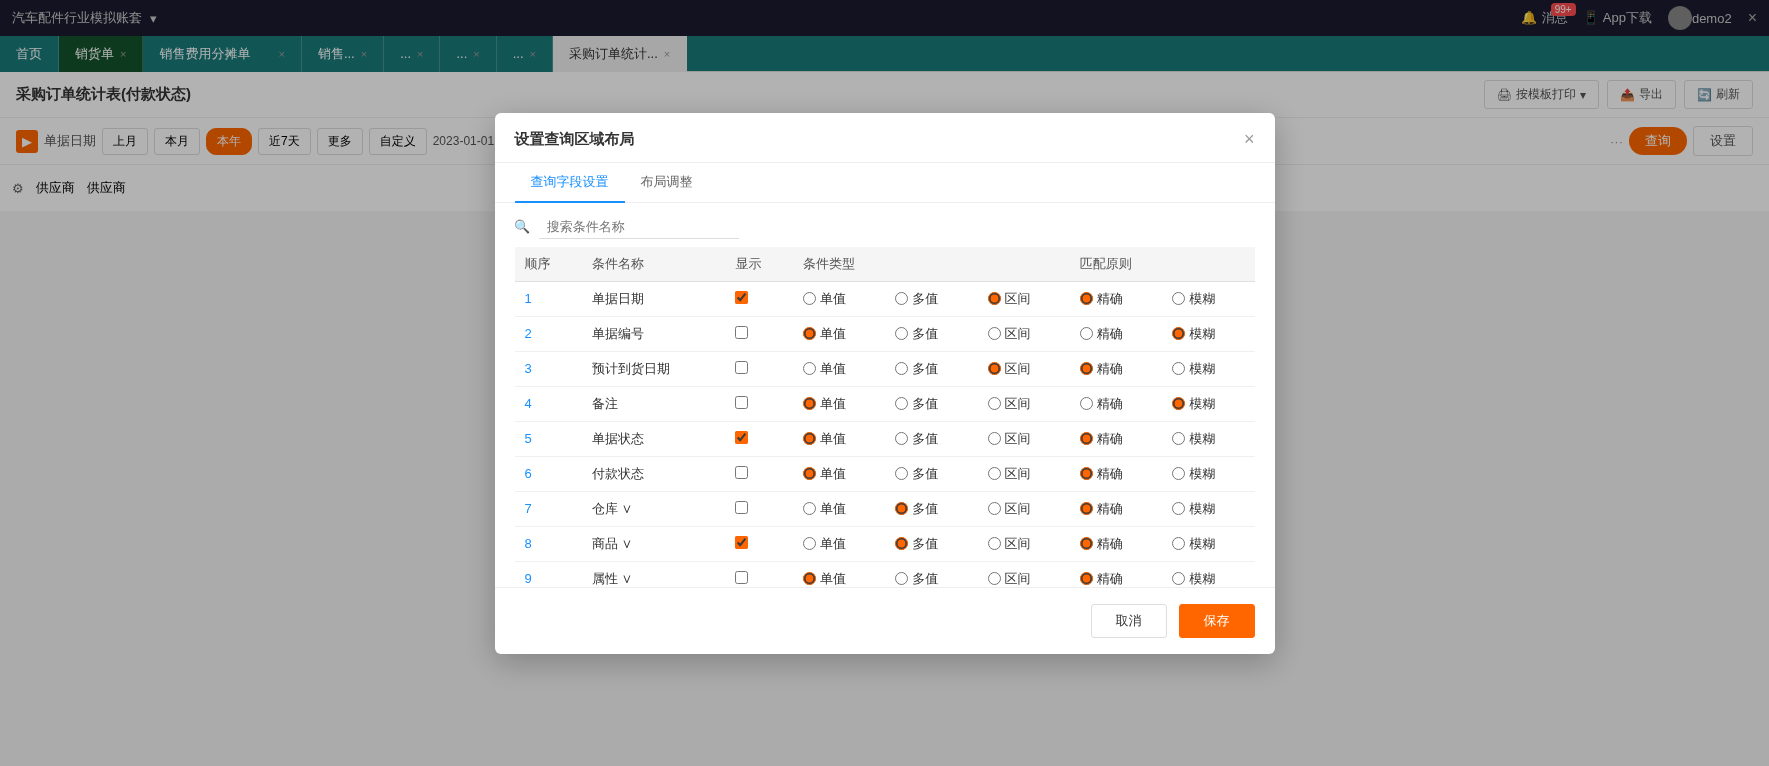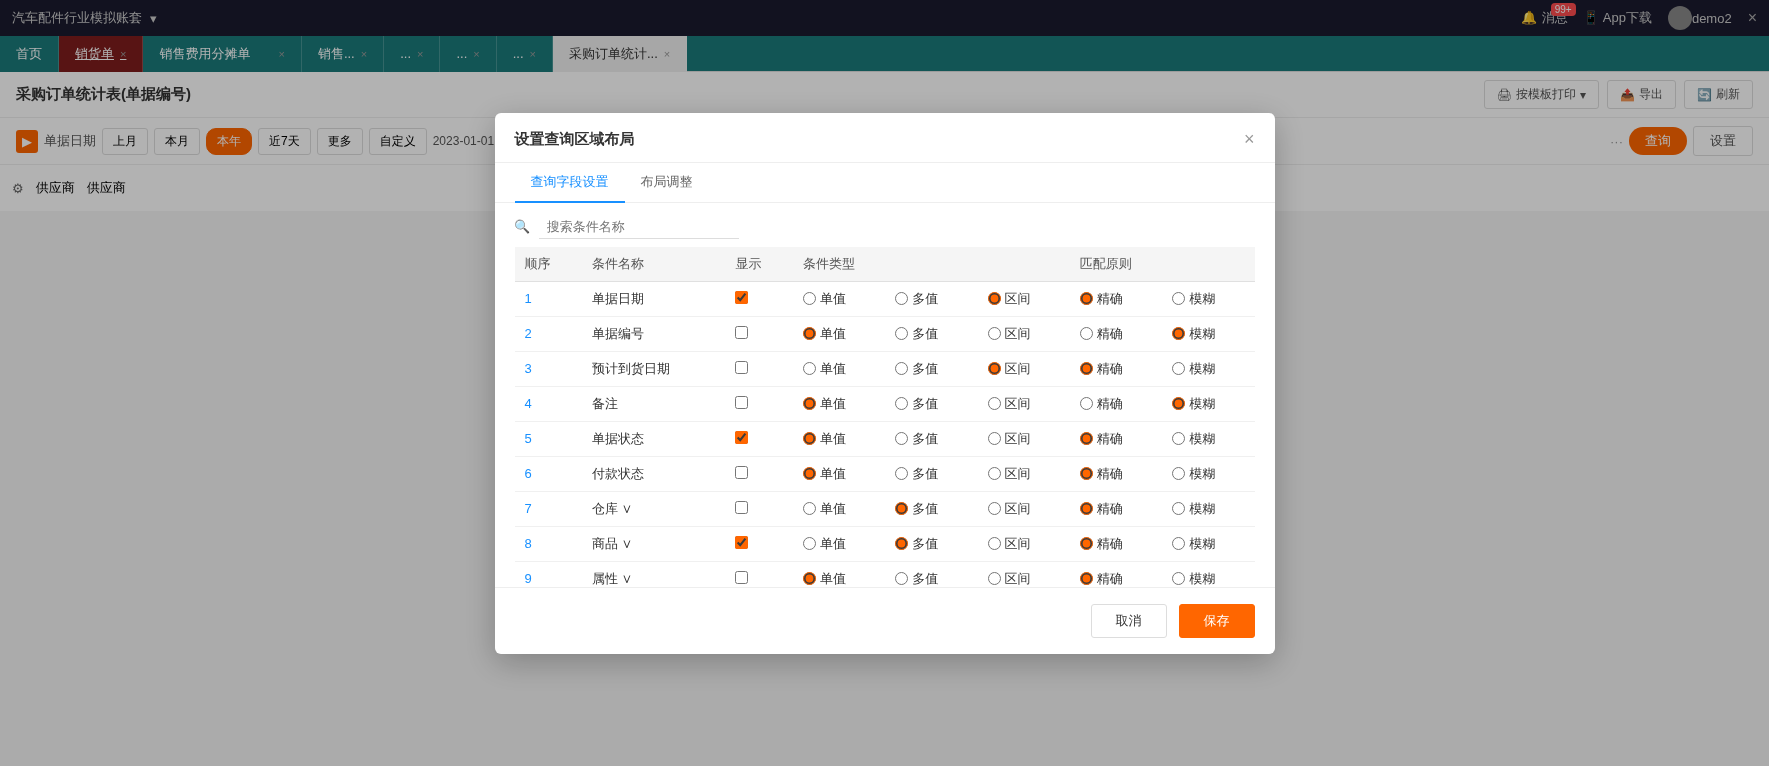--- a/index.html
+++ b/index.html
@@ -275,21 +275,21 @@
       <span>demo2</span>
     </span>
     <span class="close-top">×</span>
   </div>
 </div>
 
 <div class="tab-bar" style="background:#1a7a7a;">
   <div class="tab-item home" style="background:#1a7a7a; color:#fff; border-right:1px solid rgba(255,255,255,0.2);">
     <span>首页</span>
   </div>
-  <div class="tab-item" style="background:#7f1d1d; color:#fff; border-right:1px solid rgba(255,255,255,0.2);text-decoration:underline;">
+  <div class="tab-item" style="background:#14532d; color:#fff; border-right:1px solid rgba(255,255,255,0.2);">
     <span>销货单</span>
     <span class="tab-close">×</span>
   </div>
   <div class="tab-item" style="background:#1a7a7a; color:#fff; border-right:1px solid rgba(255,255,255,0.2);gap:28px;">
     <span>销售费用分摊单</span>
     <span class="tab-close">×</span>
   </div>
   <div class="tab-item" style="background:#1a7a7a; color:#fff; border-right:1px solid rgba(255,255,255,0.2);">
     <span>销售...</span>
     <span class="tab-close">×</span>
@@ -308,21 +308,21 @@
   </div>
   <div class="tab-item" style="background:#f0f0f0; color:#333; border-right:1px solid rgba(255,255,255,0.2);">
     <span>采购订单统计...</span>
     <span class="tab-close">×</span>
   </div>
 </div>
 
 <div class="main-area">
 
   <div class="page-header">
-    <div style="font-size:15px; font-weight:bold; color:#333;">采购订单统计表(单据编号)</div>
+    <div style="font-size:15px; font-weight:bold; color:#333;">采购订单统计表(付款状态)</div>
     <div class="page-actions">
       <button class="btn-print">
         <span>🖨</span>
         <span>按模板打印</span>
         <span>▾</span>
       </button>
       <button class="btn-export">
         <span>📤</span>
         <span>导出</span>
       </button>

